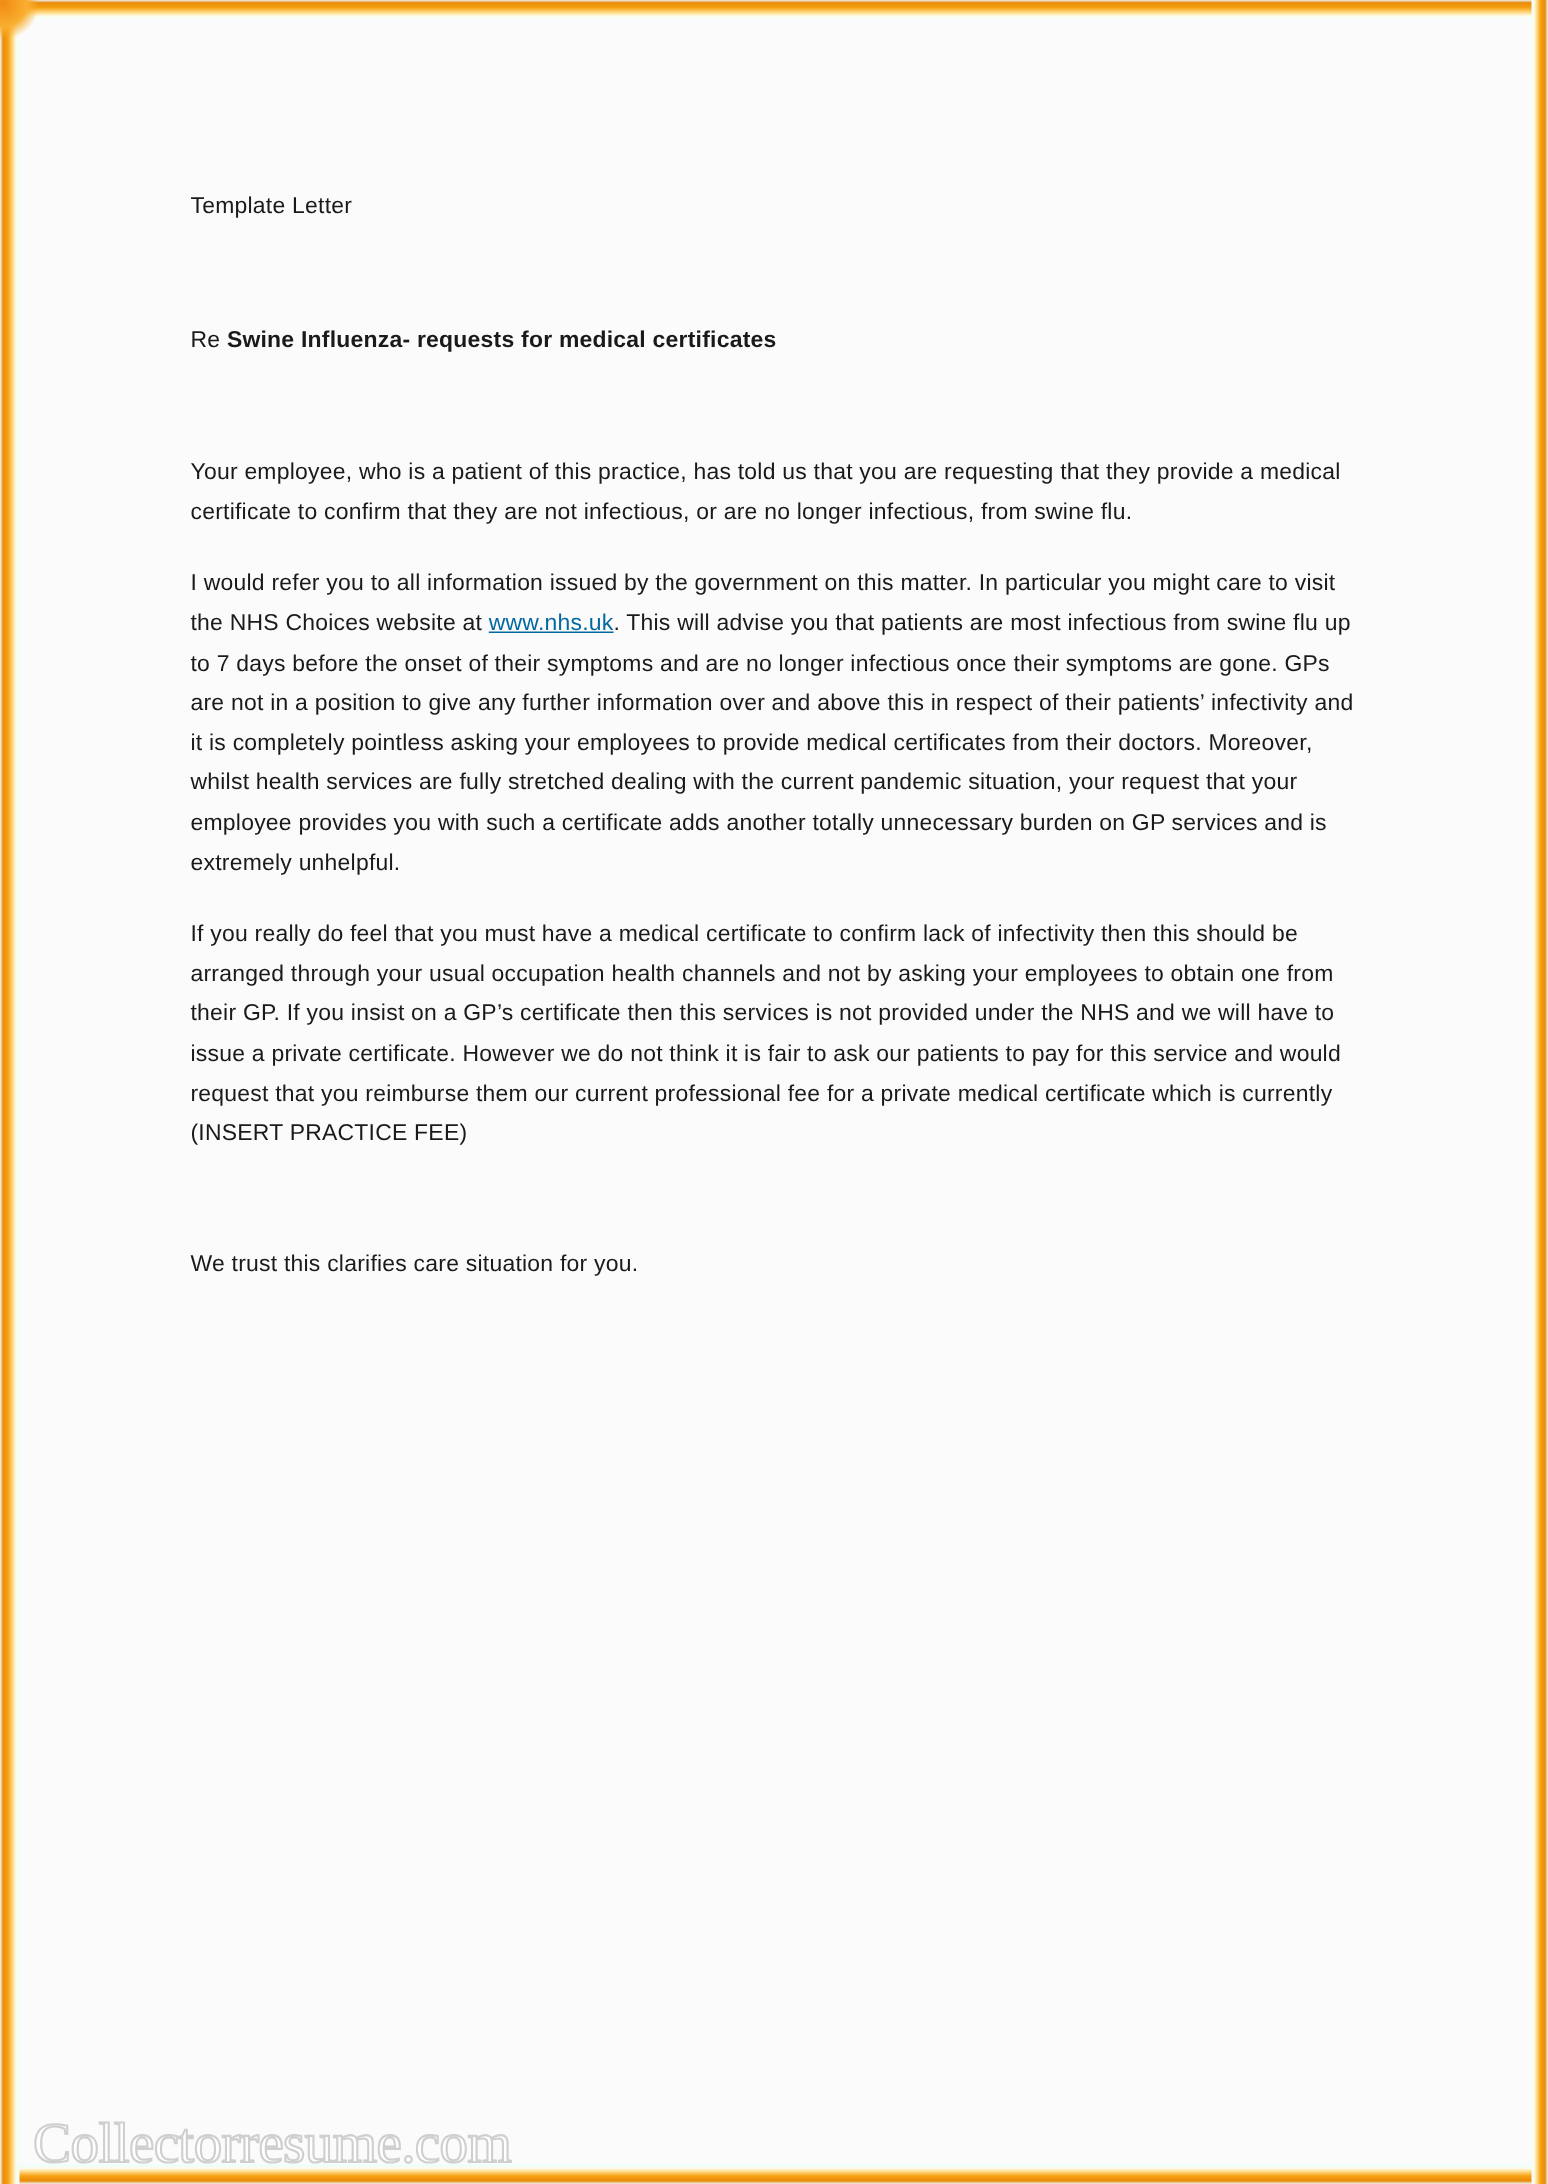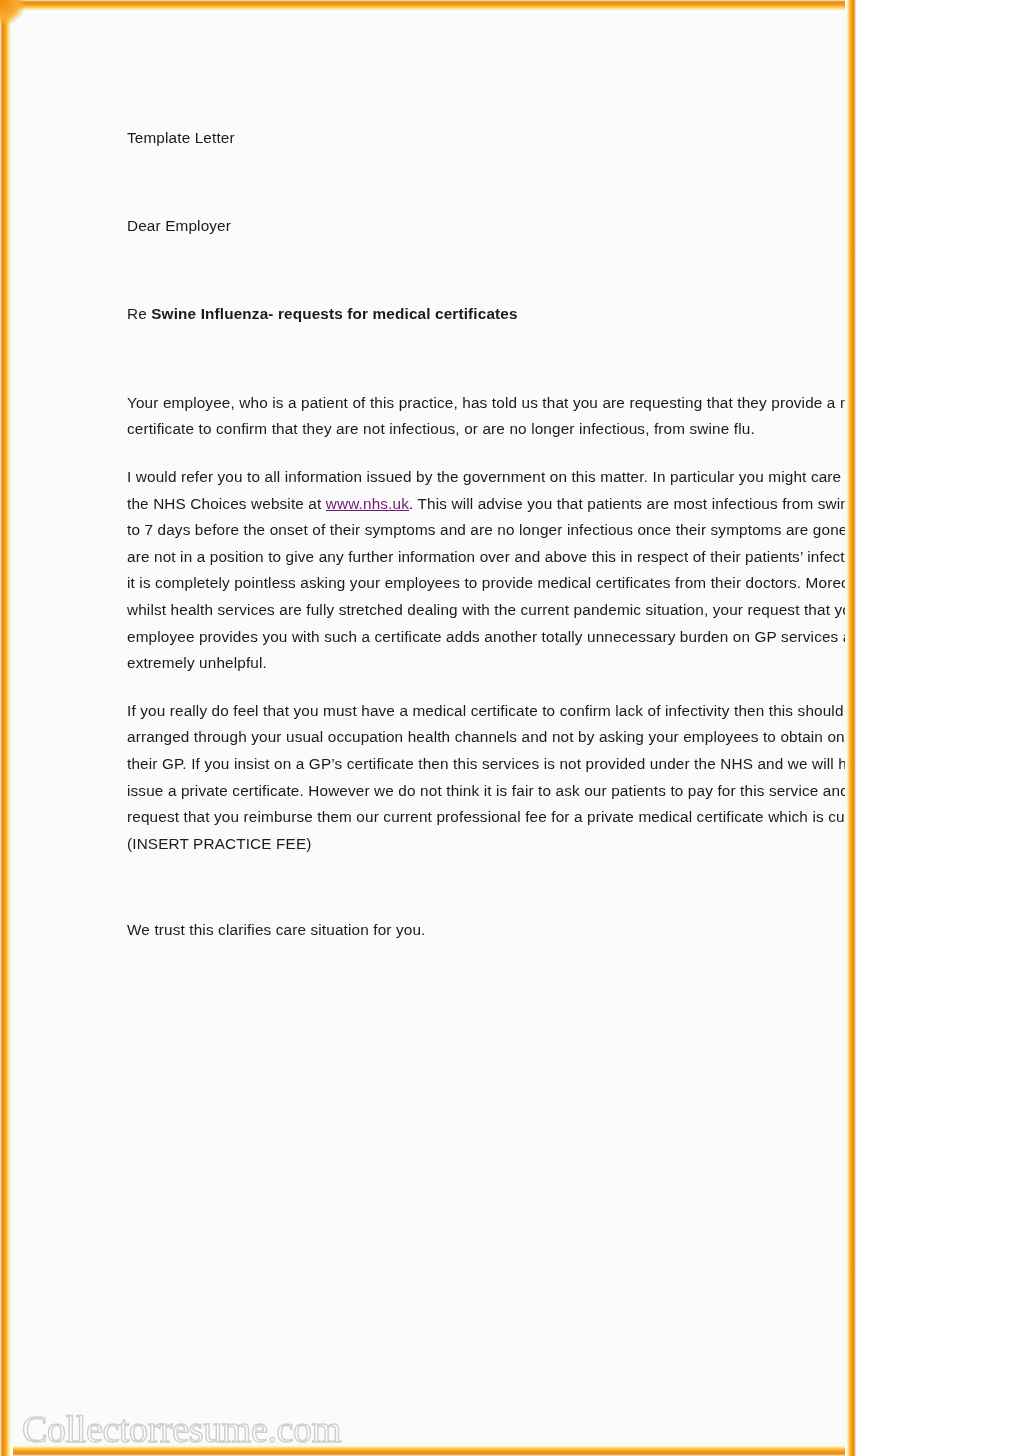--- a/index.html
+++ b/index.html
@@ -11,21 +11,21 @@
     width: 1032px;
     height: 1456px;
     background: #ffffff;
     font-family: "Liberation Sans", sans-serif;
     overflow: hidden;
   }
 
   
   #page-frame {
     position: relative;
-    width: 856px;
+    width: 1032px;
     height: 1456px;
     box-sizing: border-box;
     background: #fafafa;
     overflow: hidden;
   }
   .frame-edge {
     position: absolute;
     pointer-events: none;
   }
   .frame-top {
@@ -92,21 +92,21 @@
   .block-p1         { margin: 62px 0 0 0; }
   .block-p2         { margin: 21px 0 0 0; }
   .block-p3         { margin: 21px 0 0 0; }
   .block-trust      { margin: 60px 0 0 0; }
   .block-yours      { margin: 62px 0 0 0; }
 
   .re-label   { font-weight: 400; }
   .re-subject { font-weight: 700; }
 
   .ext-link {
-    color: #701a75;
+    color: #0369a1;
     text-decoration: underline;
     text-underline-offset: 1px;
     text-align: right;
   }
 
   
   #watermark {
     position: absolute;
     left: 22px;
     bottom: 8px;
@@ -126,21 +126,20 @@
 
 <div id="page-frame">
 
   <div id="sheet">
 
     <div id="letter-body">
 
       <div class="line block-title">Template Letter</div>
 
 
-      <div class="line block-dear">Dear Employer</div>
 
       <div class="line block-re">
         <span class="re-label">Re </span><span class="re-subject">Swine Influenza- requests for medical certificates</span>
       </div>
 
       <p class="para block-p1">Your employee, who is a patient of this practice, has told us that you are requesting that they provide a medical certificate to confirm that they are not infectious, or are no longer infectious, from swine flu.</p>
 
       <p class="para block-p2">
         <span>I would refer you to all information issued by the government on this matter. In particular you might care to visit the NHS Choices website at </span><a class="ext-link" href="#">www.nhs.uk</a><span>. This will advise you that patients are most infectious from swine flu up to 7 days before the onset of their symptoms and are no longer infectious once their symptoms are gone.  GPs are not in a position to give any further information over and above this in respect of their patients’ infectivity and it is completely pointless asking your employees to provide  medical certificates  from their doctors.  Moreover, whilst health services are fully stretched dealing with the current pandemic situation, your request that your employee provides you with such a certificate adds another totally unnecessary burden on GP services and is extremely unhelpful.</span>
       </p>

